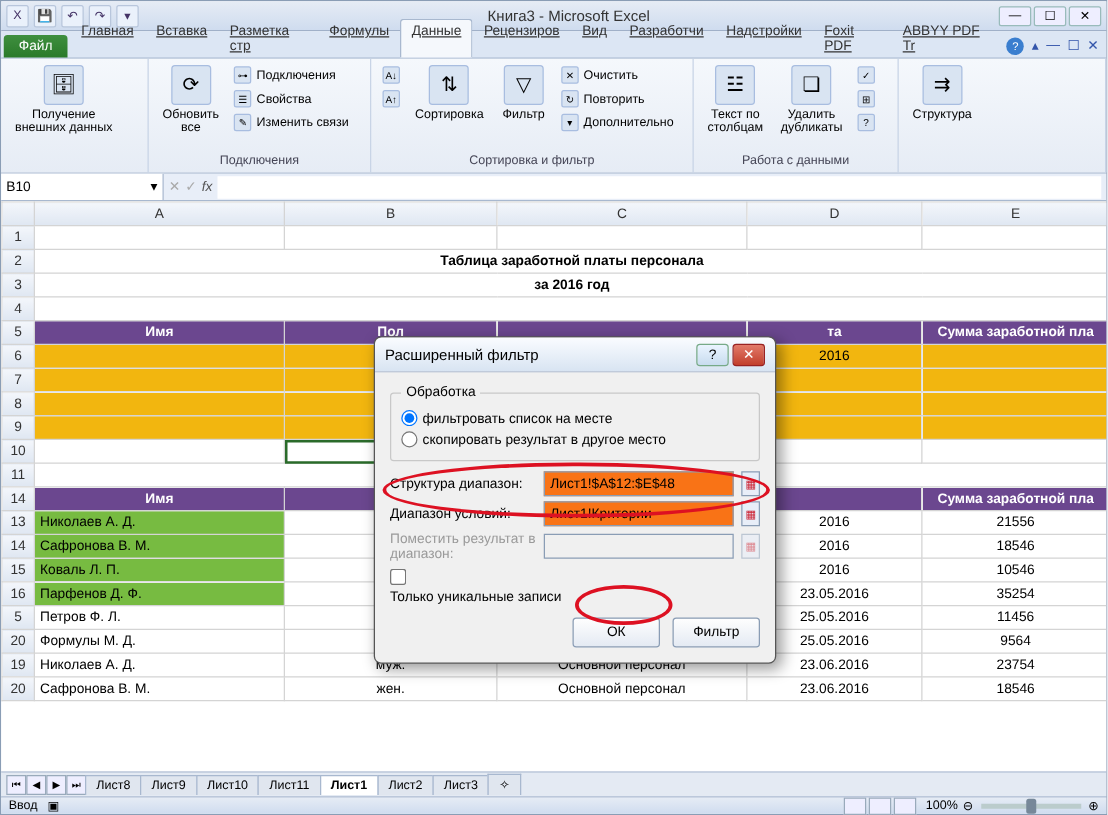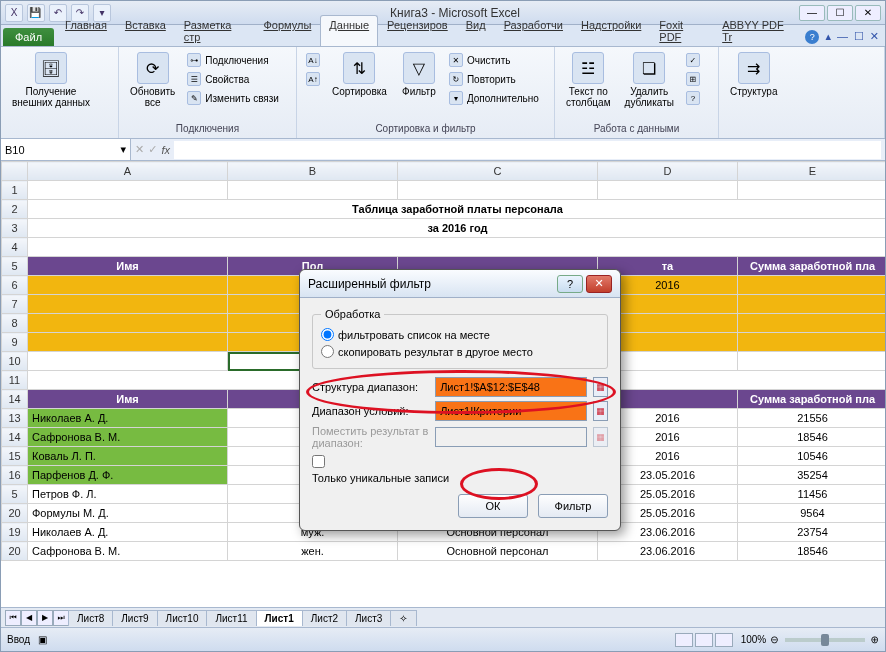--- a/index.html
+++ b/index.html
@@ -50,21 +50,21 @@
   .orange-row td { background: #f2b60f; border: 1px solid #bb8d0a; text-align: center; }
   .green-cell { background: #77bb41; }
   .data-row td { border: 1px solid #333; text-align: center; }
   .data-row td.name { text-align: left; }
   
   .sheet-tabs { height: 20px; background: #e4eaf3; border-top: 1px solid #a8b8cf; display: flex; align-items: center; padding: 0 4px; gap: 0; }
   .nav-btn { width: 16px; height: 16px; border: 1px solid #9ab; background: #eef; font-size: 8px; display: flex; align-items: center; justify-content: center; cursor: pointer; }
   .stab { padding: 2px 8px; background: #e0e6ef; border: 1px solid #a8b8cf; border-bottom: none; font-size: 10px; cursor: pointer; margin-left: -1px; }
   .stab.active { background: #fff; font-weight: bold; }
   
-  .statusbar { height: 24px; background: linear-gradient(#e6ecf5,#cfdcef); border-top: 1px solid #a8b8cf; display: flex; align-items: center; padding: 0 6px; font-size: 10px; }
+  .statusbar { height: 14px; background: linear-gradient(#e6ecf5,#cfdcef); border-top: 1px solid #a8b8cf; display: flex; align-items: center; padding: 0 6px; font-size: 10px; }
   .statusbar .views { margin-left: auto; display: flex; gap: 2px; }
   .view-btn { width: 18px; height: 14px; border: 1px solid #9ab; background: #eef; cursor: pointer; }
   .zoom-slider { width: 80px; height: 4px; background: #bcc; margin: 0 6px; position: relative; }
   .zoom-thumb { position: absolute; width: 8px; height: 12px; background: #789; top: -4px; left: 36px; border-radius: 2px; }
   
   .dialog { position: absolute; top: 269px; left: 299px; width: 322px; background: #f0f0f0; border: 1px solid #555; box-shadow: 4px 4px 12px rgba(0,0,0,0.4); border-radius: 6px; z-index: 100; }
   .dialog .dtitle { height: 28px; background: linear-gradient(#fafcff,#d8e4f2); border-bottom: 1px solid #a0b0c8; display: flex; align-items: center; padding: 0 8px; font-size: 12px; border-radius: 6px 6px 0 0; }
   .dtitle .dtxt { flex: 1; }
   .dtitle .dbtn { width: 26px; height: 18px; border: 1px solid #7a8; border-radius: 3px; display: flex; align-items: center; justify-content: center; margin-left: 3px; font-size: 11px; cursor: pointer; }
   .dtitle .dclose { background: linear-gradient(#e27a6a,#c23f2c); color: #fff; border-color: #922; }

